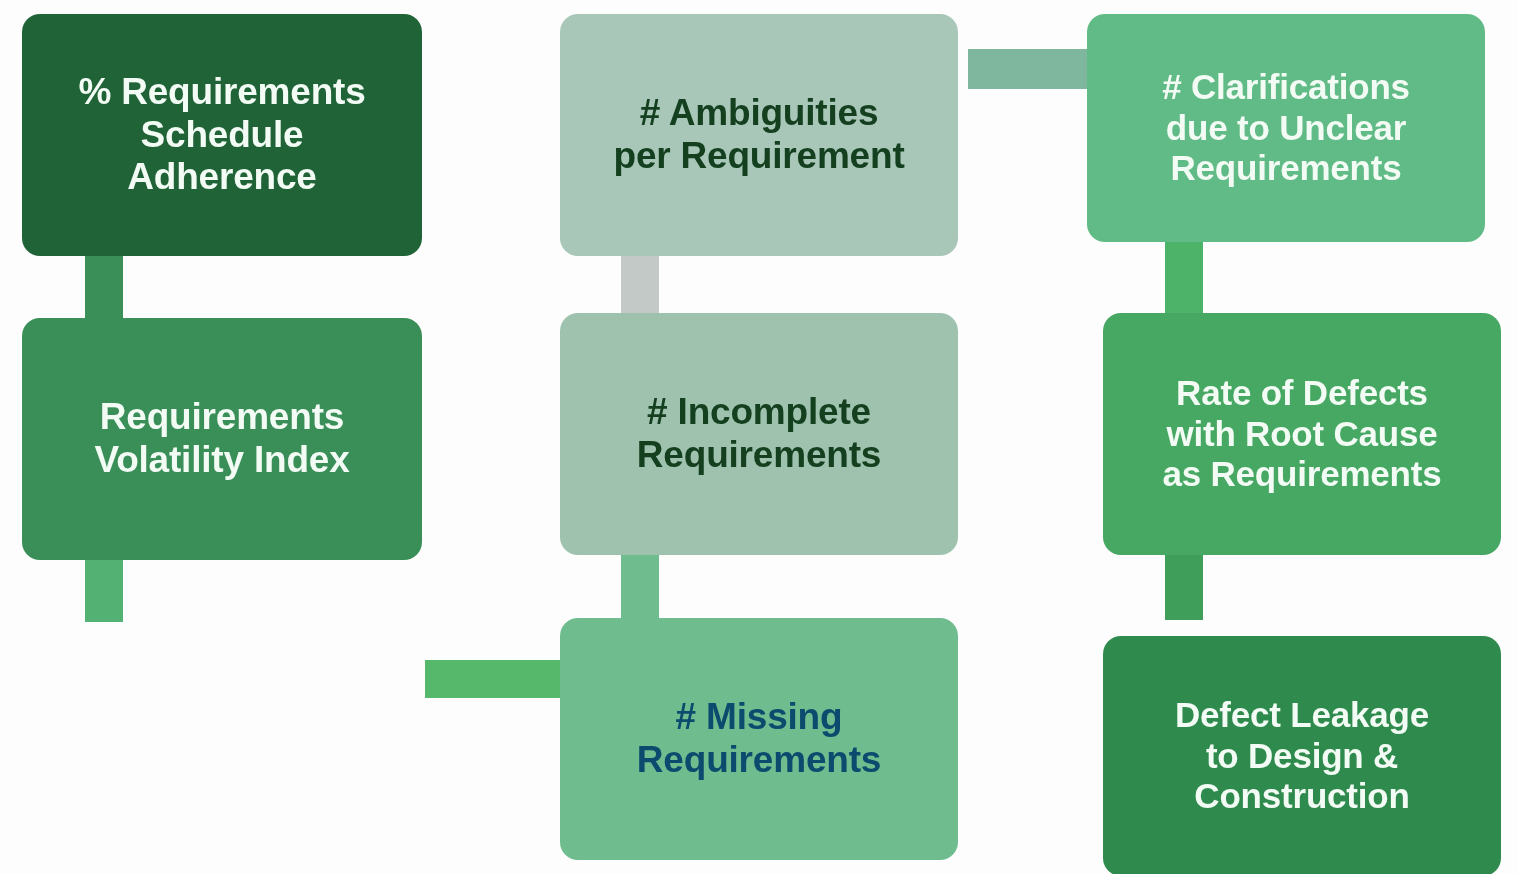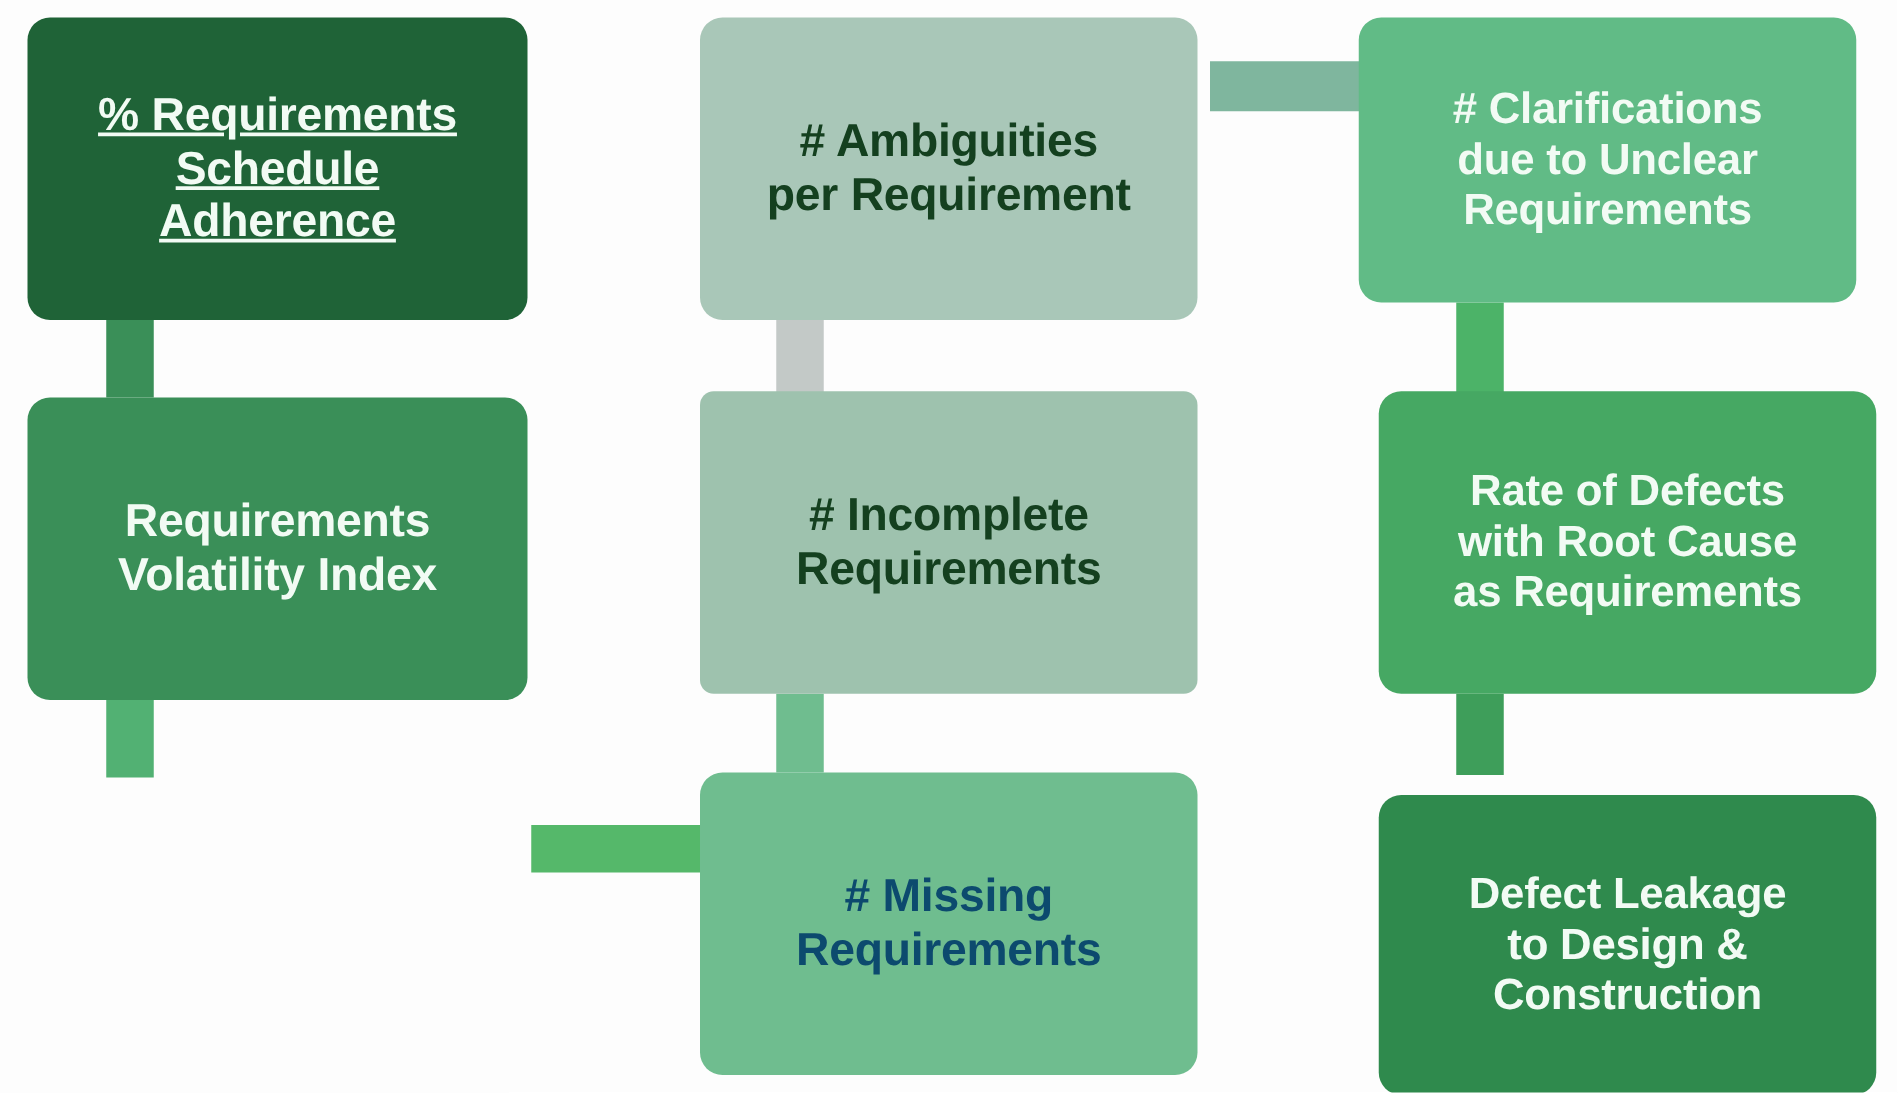--- a/index.html
+++ b/index.html
@@ -47,28 +47,28 @@
 
 <div id="canvas" style="background: rgb(253, 253, 253);">
     <div class="connector" style="left: 85px; top: 256px; width: 38px; height: 62px; background: rgb(58, 143, 88);"></div>
     <div class="connector" style="left: 85px; top: 560px; width: 38px; height: 62px; background: rgb(82, 177, 115);"></div>
     <div class="connector" style="left: 621px; top: 256px; width: 38px; height: 58px; background: rgb(195, 201, 199);"></div>
     <div class="connector" style="left: 621px; top: 555px; width: 38px; height: 63px; background: rgb(111, 189, 143);"></div>
     <div class="connector" style="left: 1165px; top: 242px; width: 38px; height: 72px; background: rgb(76, 179, 104);"></div>
     <div class="connector" style="left: 1165px; top: 555px; width: 38px; height: 65px; background: rgb(62, 158, 90);"></div>
     <div class="connector" style="left: 968px; top: 49px; width: 136px; height: 40px; background: rgb(127, 182, 158);"></div>
     <div class="connector" style="left: 425px; top: 660px; width: 136px; height: 38px; background: rgb(85, 184, 106);"></div>
-    <div class="node t-lg" style="left: 22px; top: 14px; width: 400px; height: 242px; background: rgb(31, 99, 55); color: rgb(242, 251, 244); text-decoration: underline;">% Requirements
+    <div class="node t-lg" style="left: 22px; top: 14px; width: 400px; height: 242px; background: rgb(31, 99, 55); color: rgb(242, 251, 244);">% Requirements
 Schedule
 Adherence</div>
     <div class="node t-lg" style="left: 22px; top: 318px; width: 400px; height: 242px; background: rgb(58, 143, 88); color: rgb(242, 251, 244);">Requirements
 Volatility Index</div>
     <div class="node t-lg" style="left: 560px; top: 14px; width: 398px; height: 242px; background: rgb(169, 199, 184); color: rgb(20, 64, 31);"># Ambiguities
 per Requirement</div>
-    <div class="node t-lg" style="left: 560px; top: 313px; width: 398px; height: 242px; background: rgb(158, 194, 174); color: rgb(20, 64, 31); border-radius: 11px;"># Incomplete
+    <div class="node t-lg" style="left: 560px; top: 313px; width: 398px; height: 242px; background: rgb(158, 194, 174); color: rgb(20, 64, 31);"># Incomplete
 Requirements</div>
     <div class="node t-lg" style="left: 560px; top: 618px; width: 398px; height: 242px; background: rgb(111, 189, 143); color: #0c4a6e;"># Missing
 Requirements</div>
     <div class="node t-md" style="left: 1087px; top: 14px; width: 398px; height: 228px; background: rgb(97, 187, 134); color: rgb(242, 251, 244);"># Clarifications
 due to Unclear
 Requirements</div>
     <div class="node t-md" style="left: 1103px; top: 313px; width: 398px; height: 242px; background: rgb(70, 168, 99); color: rgb(242, 251, 244);">Rate of Defects
 with Root Cause
 as Requirements</div>
     <div class="node t-md" style="left: 1103px; top: 636px; width: 398px; height: 240px; background: rgb(47, 138, 77); color: rgb(242, 251, 244);">Defect Leakage

